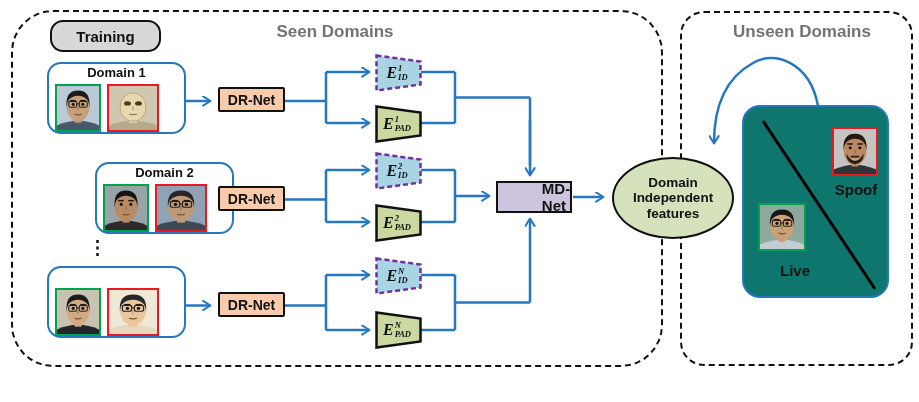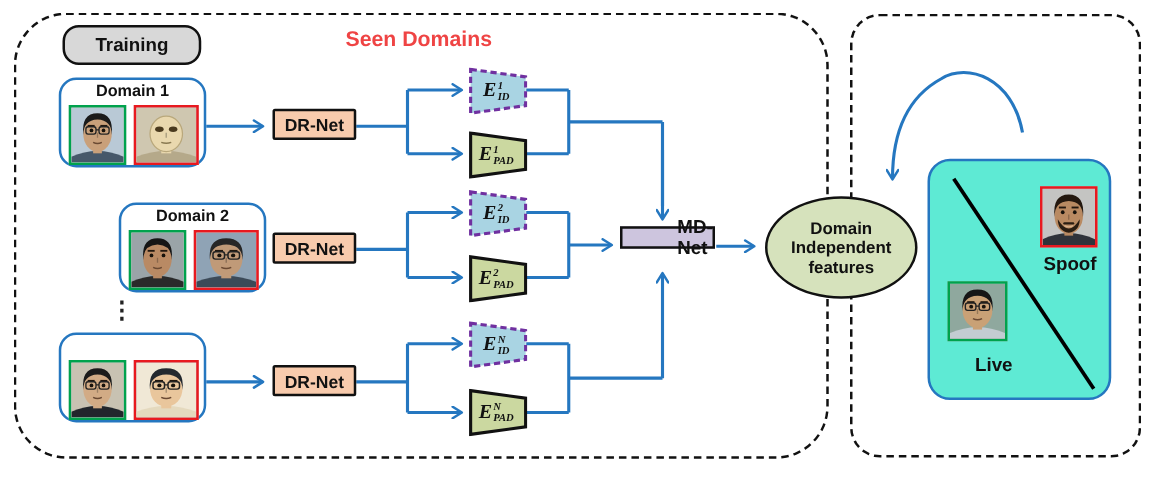--- a/index.html
+++ b/index.html
@@ -2,48 +2,48 @@
 <html><head>
 <meta charset="utf-8">
 <style>
   html,body{margin:0;padding:0;background:#ffffff;}
   .canvas{position:relative;width:919px;height:402px;background:#ffffff;overflow:hidden;
           font-family:"Liberation Sans",sans-serif;color:#111;}
   .panel{position:absolute;border:2.5px dashed #111;background:transparent;}
   .panel.left{left:11px;top:10px;width:648px;height:353px;border-radius:42px;}
   .panel.right{left:680px;top:11px;width:229px;height:351px;border-radius:24px;}
   .wires{position:absolute;left:0;top:0;width:919px;height:402px;}
-  .heading{position:absolute;font-size:17px;font-weight:bold;color:#ef4444;text-align:center;}
+  .heading{position:absolute;font-size:17px;font-weight:bold;color:#737373;text-align:center;}
   .badge{position:absolute;background:#d8d8d8;border:2.5px solid #111;border-radius:13px;
          font-size:15px;font-weight:bold;display:flex;align-items:center;justify-content:center;text-align:center;}
-  .domain-box{position:absolute;width:118px;height:72px;background:#fff;border:2.5px solid #2577c0;
+  .domain-box{position:absolute;width:139px;height:72px;background:#fff;border:2.5px solid #2577c0;
               border-radius:14px;box-sizing:border-box;}
   .domain-title{position:absolute;left:0;right:0;top:1px;text-align:center;font-size:13px;font-weight:bold;}
   .face{position:absolute;border:2.5px solid #000;box-sizing:border-box;overflow:hidden;background:#ccc;}
   .face svg{display:block;}
   .drnet{position:absolute;width:67px;height:25px;background:#f8cbad;border:2.5px solid #111;
           border-radius:2px;box-sizing:border-box;display:flex;align-items:center;justify-content:center;
           font-size:14px;font-weight:bold;}
   .trap{position:absolute;width:47px;height:38px;}
   .trap svg{position:absolute;left:0;top:0;}
   .trap .lbl{position:absolute;inset:0;display:flex;align-items:center;justify-content:center;padding-right:3px;}
   .elabel{display:inline-flex;align-items:center;font-family:"Liberation Serif",serif;
           font-style:italic;font-weight:bold;color:#111;}
   .ebase{font-size:16px;line-height:1;}
   .escripts{display:inline-flex;flex-direction:column;margin-left:1px;font-size:8.5px;line-height:1.1;
             font-family:"Liberation Serif",serif;}
-  .mdnet{position:absolute;left:496px;top:181px;width:76px;height:18px;background:#cdc5de;
+  .mdnet{position:absolute;left:496px;top:181px;width:76px;height:32px;background:#cdc5de;
          border:2.5px solid #111;box-sizing:border-box;display:flex;align-items:center;justify-content:center;
          font-size:15px;font-weight:bold;padding-left:44px;}
   .ellipse{position:absolute;left:612px;top:157px;width:122px;height:82px;background:#d6e2bc;
            border:2.5px solid #111;border-radius:50%;box-sizing:border-box;
            display:flex;flex-direction:column;align-items:center;justify-content:center;
            font-size:13.5px;font-weight:bold;line-height:1.12;z-index:5;}
-  .whitebox{position:absolute;left:742px;top:105px;width:147px;height:193px;background:#5eead4;
-            border:2.5px solid #2577c0;border-radius:18px;box-sizing:border-box;margin-top:22px;}
+  .whitebox{position:absolute;left:742px;top:105px;width:147px;height:193px;background:#0f766e;
+            border:2.5px solid #2577c0;border-radius:18px;box-sizing:border-box;}
   .facelabel{position:absolute;font-size:15px;font-weight:bold;text-align:center;}
   .dots{position:absolute;left:88px;top:236px;font-size:19px;font-weight:bold;color:#222;letter-spacing:0;}
 </style>
 </head>
 <body>
 
 <div class="canvas">
 
   <div class="panel left"></div>
   <div class="panel right"></div>
@@ -78,20 +78,21 @@
       <path d="M326,330 H369" marker-end="url(#arr)"></path>
       <path d="M421,275 H455 M421,330 H455 M455,275 V330"></path>
       <path d="M455,302.5 H530 M530,302.5 V219" marker-end="url(#arr)"></path>
     </g>
     <path d="M573,197 H603" fill="none" stroke="#2577c0" stroke-width="2.5" marker-end="url(#arr)"></path>
     <path d="M818,106 C810,62 774,50 753,63 C731,75 714,98 714,143" fill="none" stroke="#2577c0" stroke-width="2.5" marker-end="url(#arr)"></path>
   </svg>
 
   <div class="badge" style="left:50px;top:20px;width:107px;height:28px;">Training</div>
   <div class="heading" style="left:245px;top:22px;width:180px;">Seen Domains</div>
+  <div class="heading" style="left:712px;top:22px;width:180px;">Unseen Domains</div>
 
   <div class="domain-box" style="left:47px;top:62px;">
     <div class="domain-title">Domain 1</div>
     <div class="face" style="left: 6px; top: 20px; width: 46px; height: 48px; border-color: rgb(0, 162, 77);">
         <svg viewBox="0 0 48 48" width="100%" height="100%" preserveAspectRatio="none">
           <rect width="48" height="48" fill="#b9c9d6"></rect>
           <path d="M0,48 L0,43 Q24,33 48,43 L48,48 Z" fill="#46586a"></path>
           <rect x="20" y="32" width="8" height="8" fill="#c9a07a"></rect>
           <ellipse cx="24" cy="23" rx="13" ry="15.5" fill="#c9a07a"></ellipse>
           <path d="M11,24 Q9,5 24,5 Q39,5 37,24 Q37,11 24,10.5 Q11,11 11,24 Z" fill="#1b1b1b"></path>

